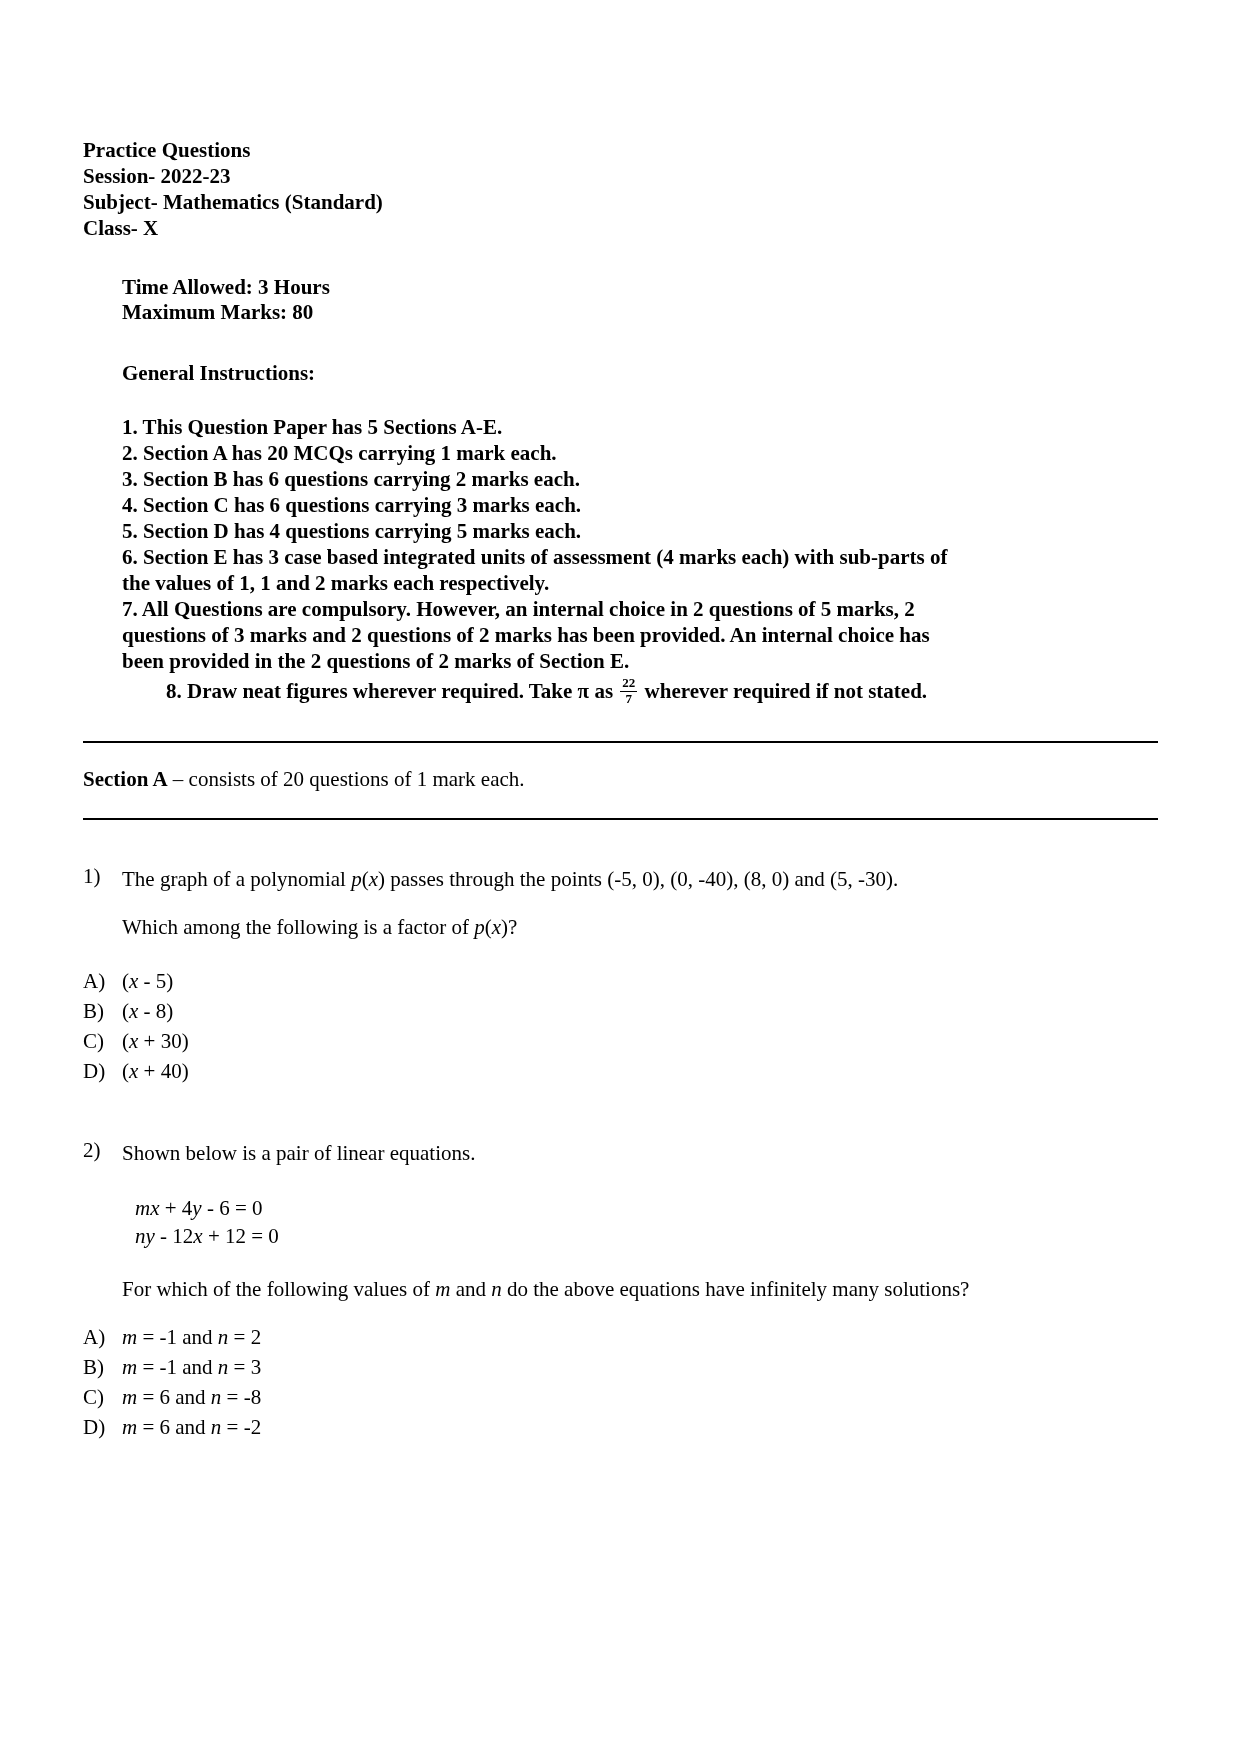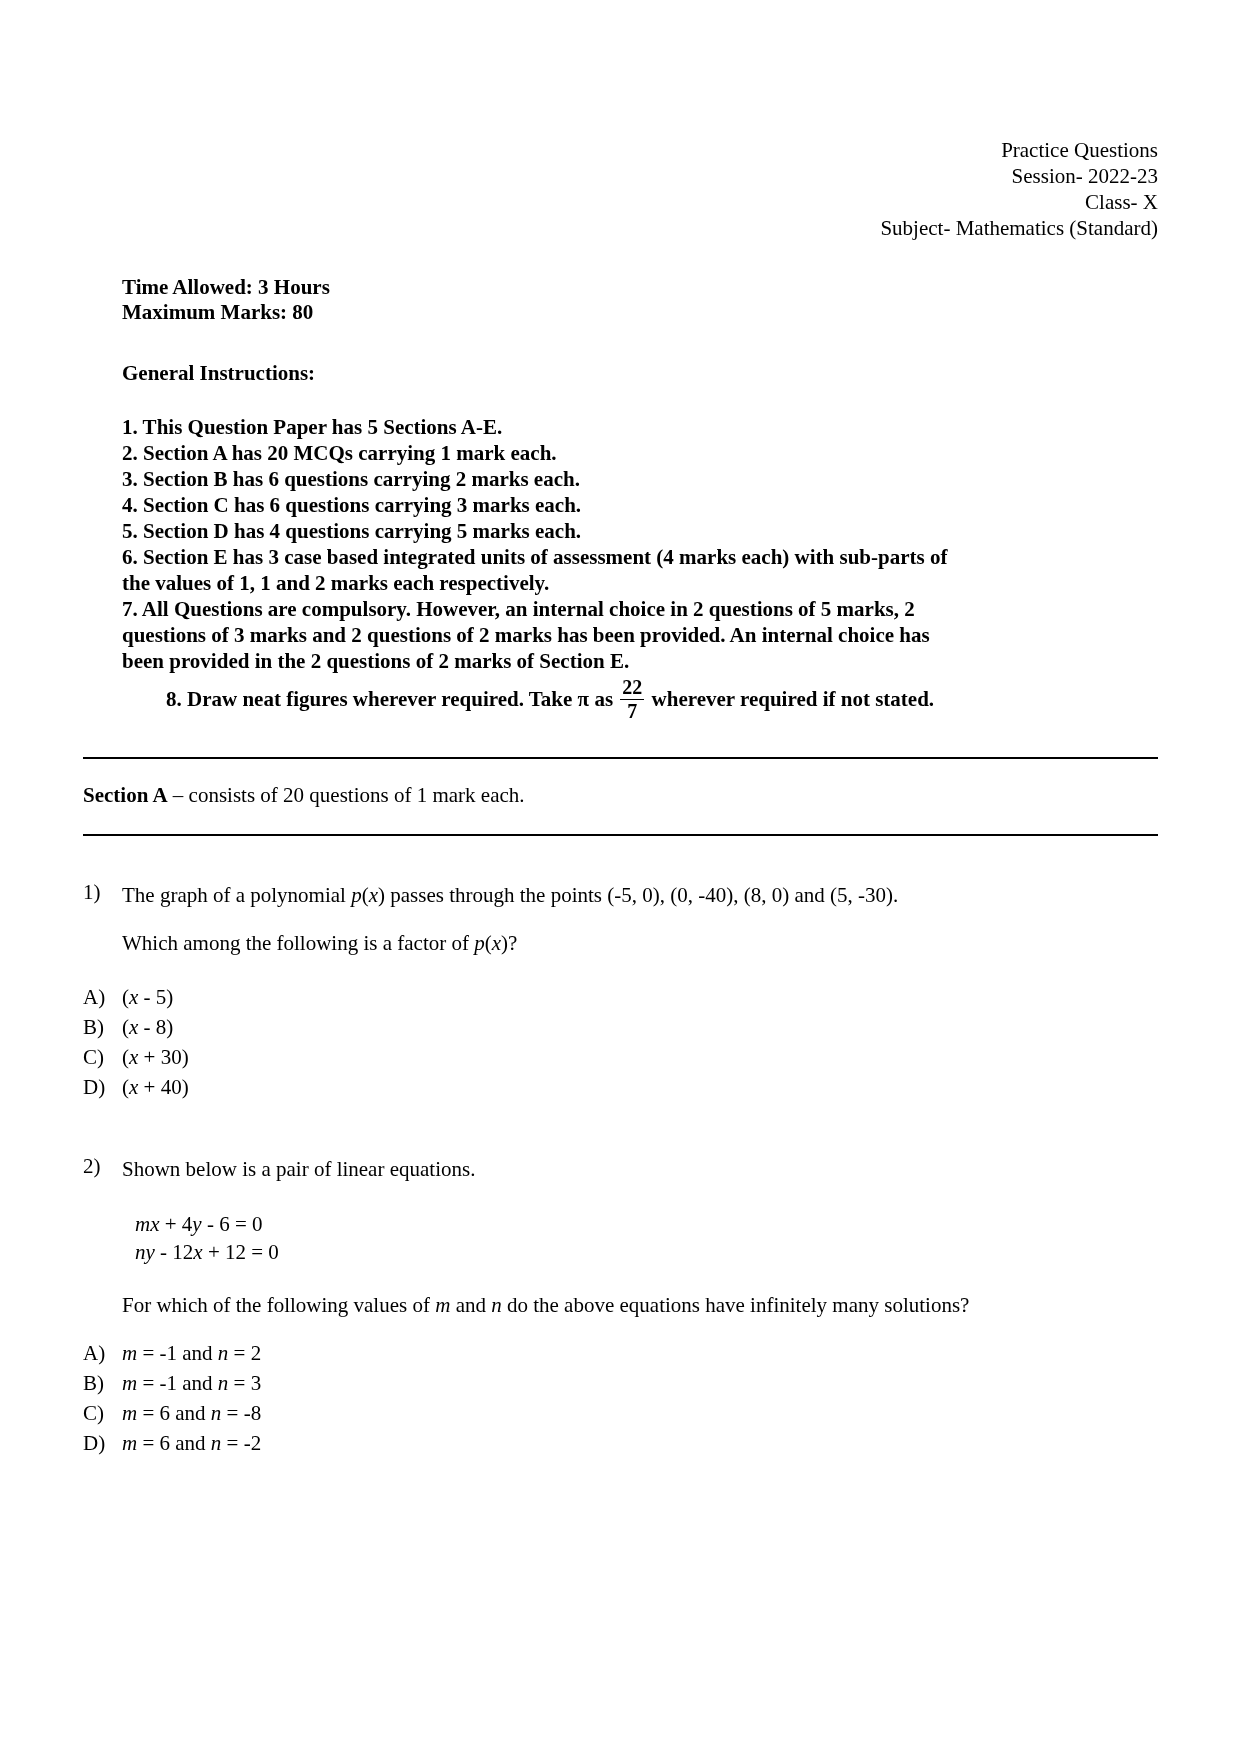--- a/index.html
+++ b/index.html
@@ -10,22 +10,22 @@
     height: 1754px;
     background: #ffffff;
     color: #000000;
     font-family: "Liberation Serif", serif;
     font-size: 21px;
     overflow: hidden;
   }
   .content { padding: 137px 83px 0 83px; }
 
   .doc-header {
-    text-align: right;
-    font-weight: normal;
+    text-align: left;
+    font-weight: bold;
     line-height: 26px;
   }
 
   .meta-row {
     display: flex;
     justify-content: space-between;
     font-weight: bold;
     margin: 34px 217px 0 39px;
     flex-direction: column;
   }
@@ -40,21 +40,21 @@
     width: 852px;
     font-weight: bold;
     line-height: 26px;
   }
   .instr-item-8 { margin-top: 4px; margin-left: 44px; }
 
   .frac {
     display: inline-block;
     vertical-align: middle;
     text-align: center;
-    font-size: 20px;
+    font-size: 13px;
     line-height: 1.15;
     font-weight: bold;
     margin: 0 2px;
     position: relative;
     top: -2px;
   }
   .frac .num { display: block; border-bottom: 1.6px solid #000; padding: 0 2px; }
   .frac .den { display: block; }
 
   .rule {
@@ -87,22 +87,22 @@
 </style>
 </head>
 <body>
 
 <div class="page">
   <div class="content">
 
     <div class="doc-header">
       <div>Practice Questions</div>
       <div>Session- 2022-23</div>
+      <div>Subject- Mathematics (Standard)</div>
       <div>Class- X</div>
-      <div>Subject- Mathematics (Standard)</div>
     </div>
 
     <div class="meta-row">
       <span>Time Allowed: 3 Hours</span>
       <span>Maximum Marks: 80</span>
     </div>
 
     <div class="instr-heading">General Instructions:</div>
 
     <div class="instr-list">

